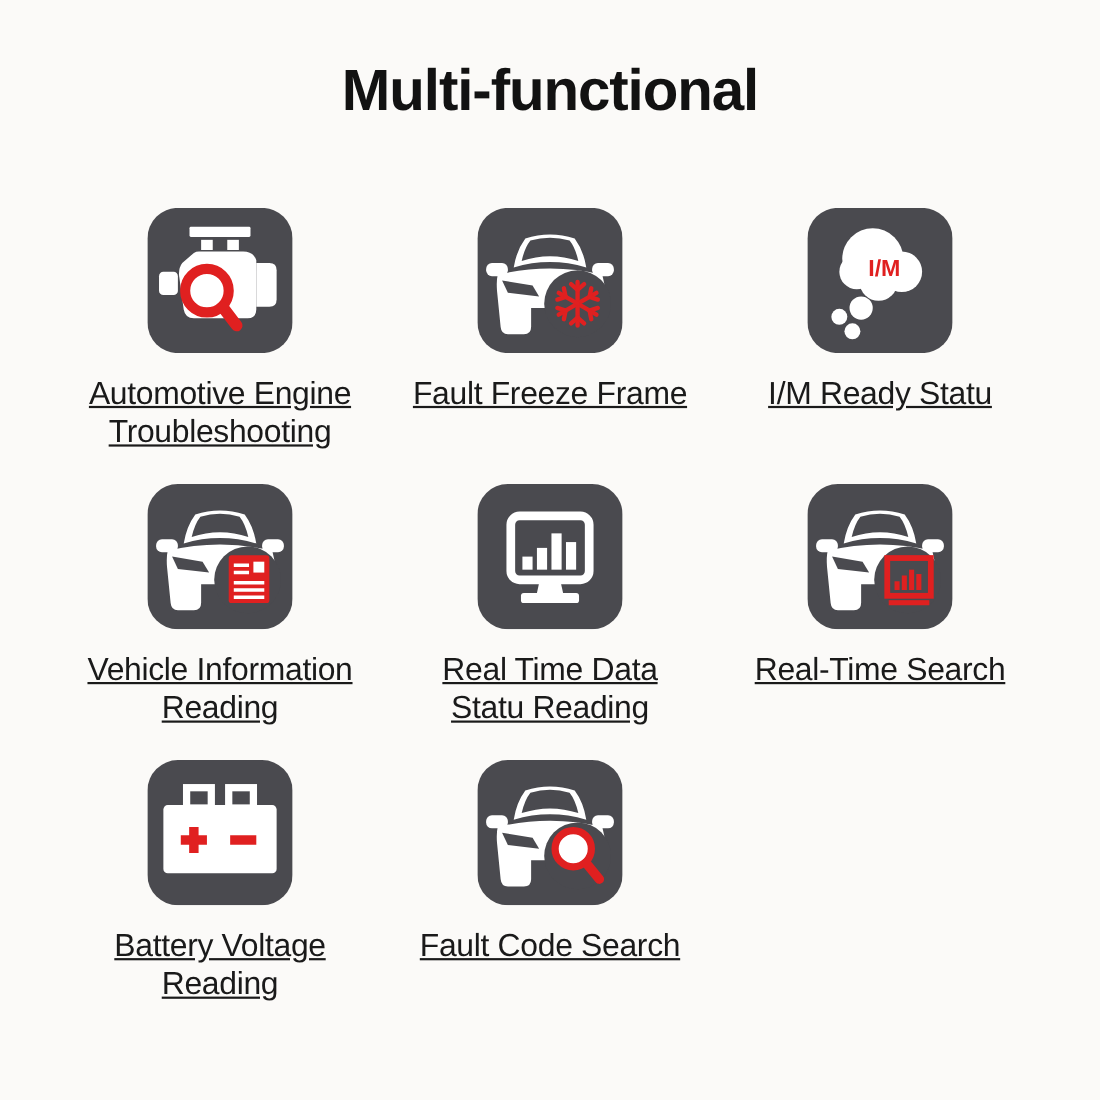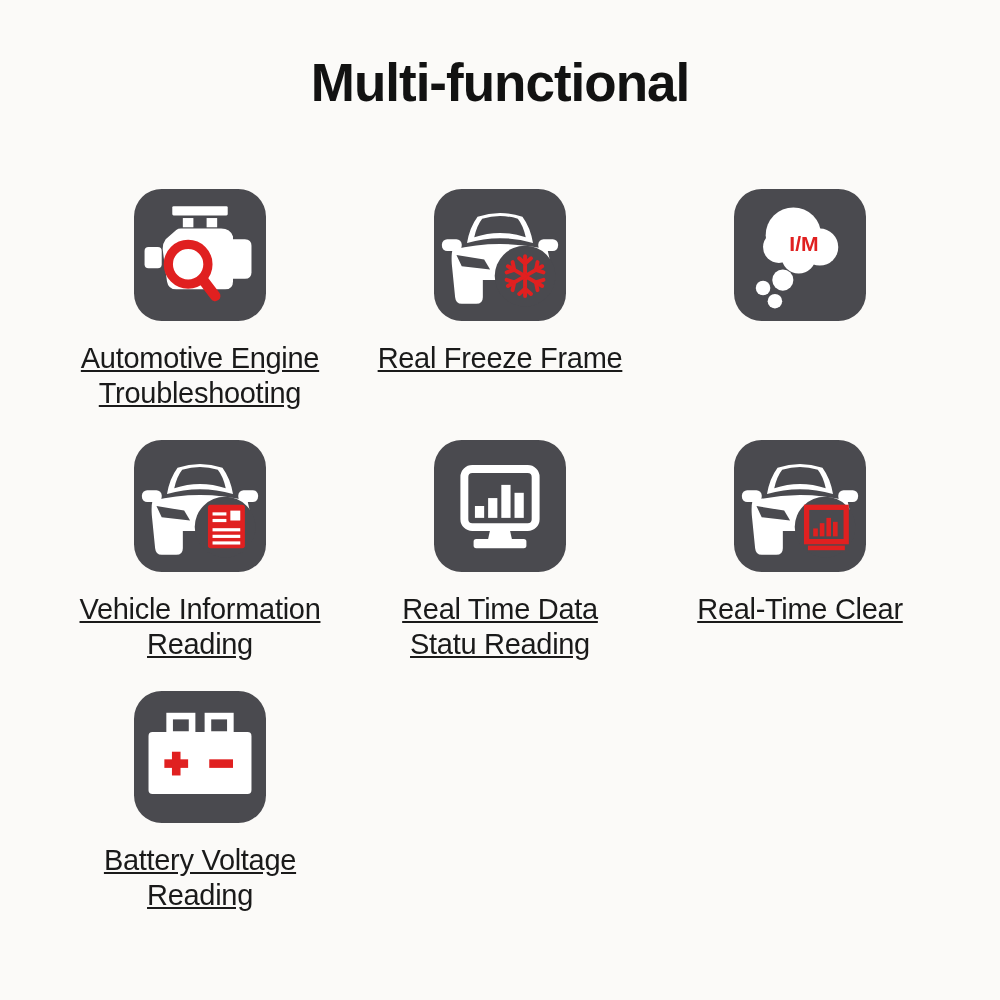--- a/index.html
+++ b/index.html
@@ -112,37 +112,38 @@
           </g>
         </defs>
         <use href="#spoke" transform="translate(69,66)"></use>
         <use href="#spoke" transform="translate(69,66) rotate(60)"></use>
         <use href="#spoke" transform="translate(69,66) rotate(120)"></use>
         <use href="#spoke" transform="translate(69,66) rotate(180)"></use>
         <use href="#spoke" transform="translate(69,66) rotate(240)"></use>
         <use href="#spoke" transform="translate(69,66) rotate(300)"></use>
       </g>
     </svg>
-    <div class="feature-label">Real Freeze Frame</div>
+    <div class="feature-label">Fault Freeze Frame</div>
   </div>
 
   <div class="feature-cell">
     <svg class="tile" viewBox="0 0 100 100">
       <rect class="tilebg" x="0" y="0" width="100" height="100" rx="21"></rect>
       <g>
         <circle class="fg" cx="45" cy="35" r="21"></circle>
         <circle class="fg" cx="65" cy="44" r="14"></circle>
         <circle class="fg" cx="49" cy="51" r="13"></circle>
         <circle class="fg" cx="34" cy="44" r="12"></circle>
         <circle class="fg" cx="37" cy="69" r="8"></circle>
         <circle class="fg" cx="22" cy="75" r="5.5"></circle>
         <circle class="fg" cx="31" cy="85" r="5.5"></circle>
       </g>
       <text class="red-text" x="53" y="47" text-anchor="middle" font-size="16">I/M</text>
     </svg>
+    <div class="feature-label">I/M Ready Statu</div>
   </div>
 
   <div class="feature-cell">
     <svg class="tile" viewBox="0 0 100 100">
       <rect class="tilebg" x="0" y="0" width="100" height="100" rx="21"></rect>
       <g>
         <path class="fg" d="M25 41 Q27 29 33 21 Q50 15.5 67 21 Q73 29 75 41 Q50 33.5 25 41 Z"></path>
         <path class="bgf" d="M30.5 36.5 Q32.5 27.5 36.5 22.5 Q50 18.5 63.5 22.5 Q67.5 27.5 69.5 36.5 Q50 30 30.5 36.5 Z"></path>
         <rect class="fg" x="6" y="38" width="15" height="9" rx="4"></rect>
         <rect class="fg" x="79" y="38" width="15" height="9" rx="4"></rect>
@@ -199,21 +200,21 @@
       </g>
       <g>
         <rect class="red-stroke" x="55" y="51" width="30" height="26" stroke-width="4"></rect>
         <rect class="red" x="60" y="67" width="3.5" height="6"></rect>
         <rect class="red" x="65" y="63" width="3.5" height="10"></rect>
         <rect class="red" x="70" y="59" width="3.5" height="14"></rect>
         <rect class="red" x="75" y="62" width="3.5" height="11"></rect>
         <rect class="red" x="56" y="80" width="28" height="3.5"></rect>
       </g>
     </svg>
-    <div class="feature-label">Real-Time Clear</div>
+    <div class="feature-label">Real-Time Search</div>
   </div>
 
   <div class="feature-cell">
     <svg class="tile" viewBox="0 0 100 100">
       <rect class="tilebg" x="0" y="0" width="100" height="100" rx="21"></rect>
       <g>
         <rect class="fg-stroke" x="27" y="19" width="17" height="14" stroke-width="5"></rect>
         <rect class="fg-stroke" x="56" y="19" width="17" height="14" stroke-width="5"></rect>
         <rect class="fg" x="11" y="31" width="78" height="47" rx="3"></rect>
       </g>
@@ -222,14 +223,33 @@
         <line x1="32" y1="46" x2="32" y2="64"></line>
       </g>
       <g class="red-line" stroke-width="6.5">
         <line x1="57" y1="55" x2="75" y2="55"></line>
       </g>
     </svg>
     <div class="feature-label">Battery Voltage
 Reading</div>
   </div>
 
+  <div class="feature-cell">
+    <svg class="tile" viewBox="0 0 100 100">
+      <rect class="tilebg" x="0" y="0" width="100" height="100" rx="21"></rect>
+      <g>
+        <path class="fg" d="M25 41 Q27 29 33 21 Q50 15.5 67 21 Q73 29 75 41 Q50 33.5 25 41 Z"></path>
+        <path class="bgf" d="M30.5 36.5 Q32.5 27.5 36.5 22.5 Q50 18.5 63.5 22.5 Q67.5 27.5 69.5 36.5 Q50 30 30.5 36.5 Z"></path>
+        <rect class="fg" x="6" y="38" width="15" height="9" rx="4"></rect>
+        <rect class="fg" x="79" y="38" width="15" height="9" rx="4"></rect>
+        <path class="fg" d="M14 46 Q50 37.5 86 46 L88 55 Q88.5 62 86 65 Q86 69 81 69 L37 69 L37 82 Q37 87 32 87 L21 87 Q16.5 87 16 82 L13.5 57 Q13 50 14 46 Z"></path>
+        <path class="bgf" d="M17 50 L38 53.5 L42.5 61 L21 58.5 Z"></path>
+        <circle class="bgf" cx="69" cy="66" r="23"></circle>
+      </g>
+      <g>
+        <circle class="lens" cx="66" cy="61" r="12.5" stroke-width="5"></circle>
+        <line class="red-line" x1="75" y1="71" x2="84" y2="82" stroke-width="6.5" stroke-linecap="round"></line>
+      </g>
+    </svg>
+    <div class="feature-label">Fault Code Search</div>
+  </div>
 
 </div>
 
 </body></html>

